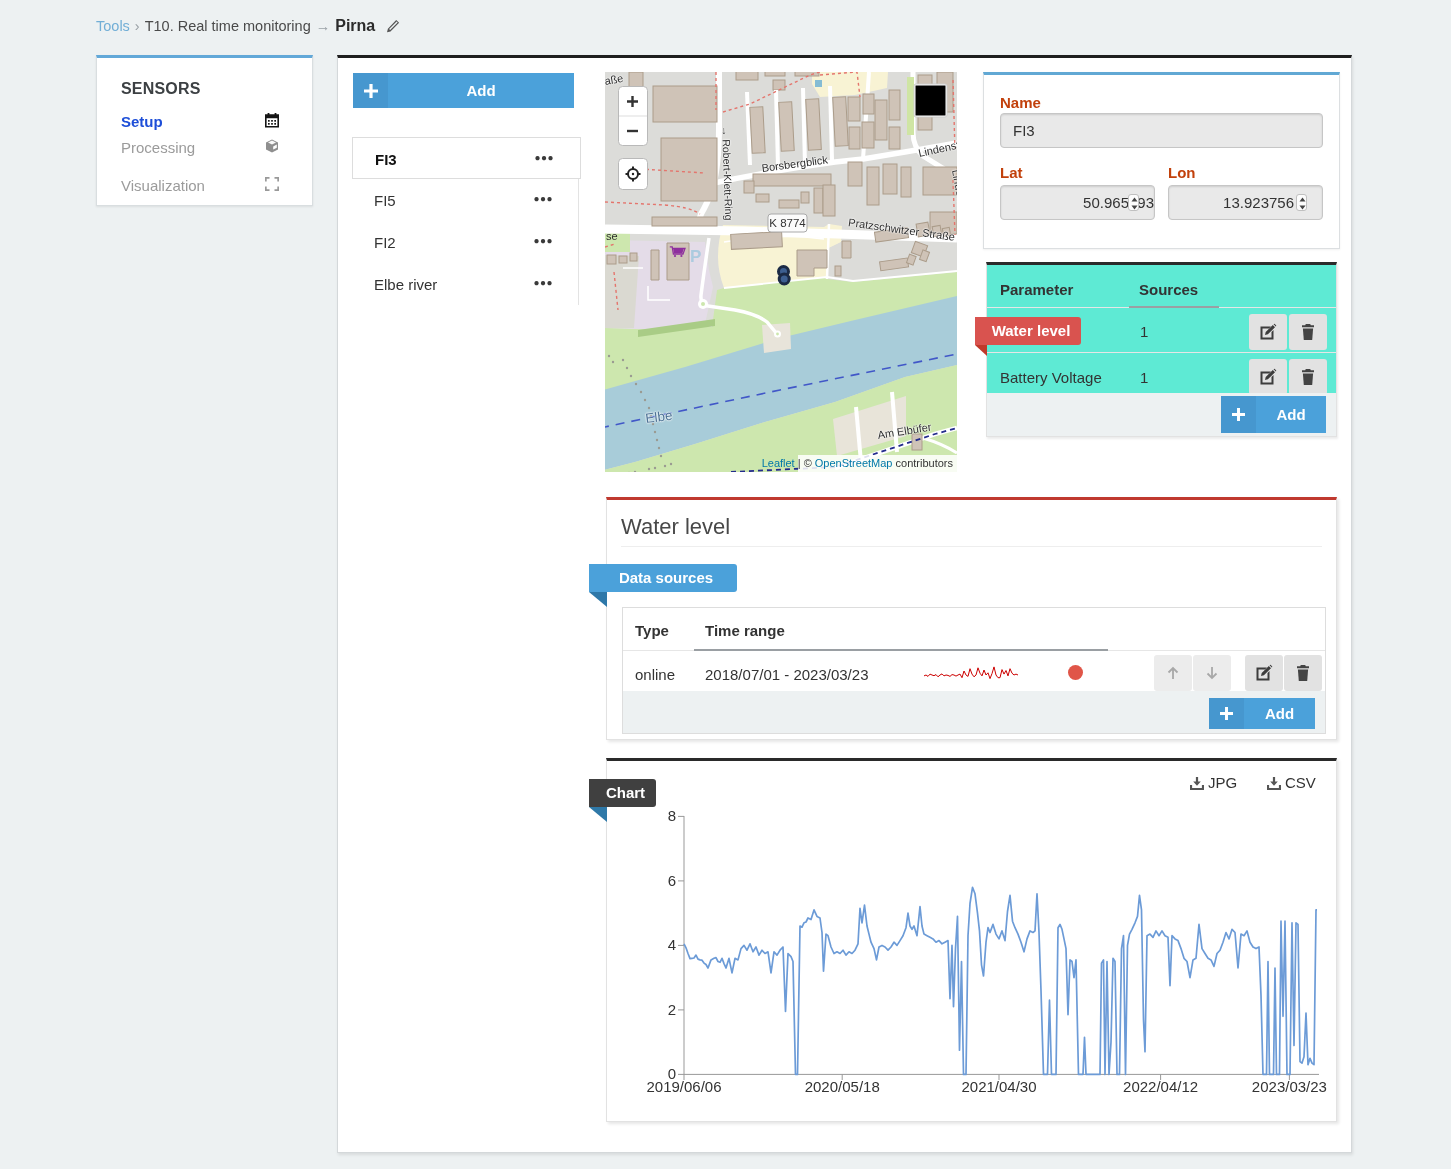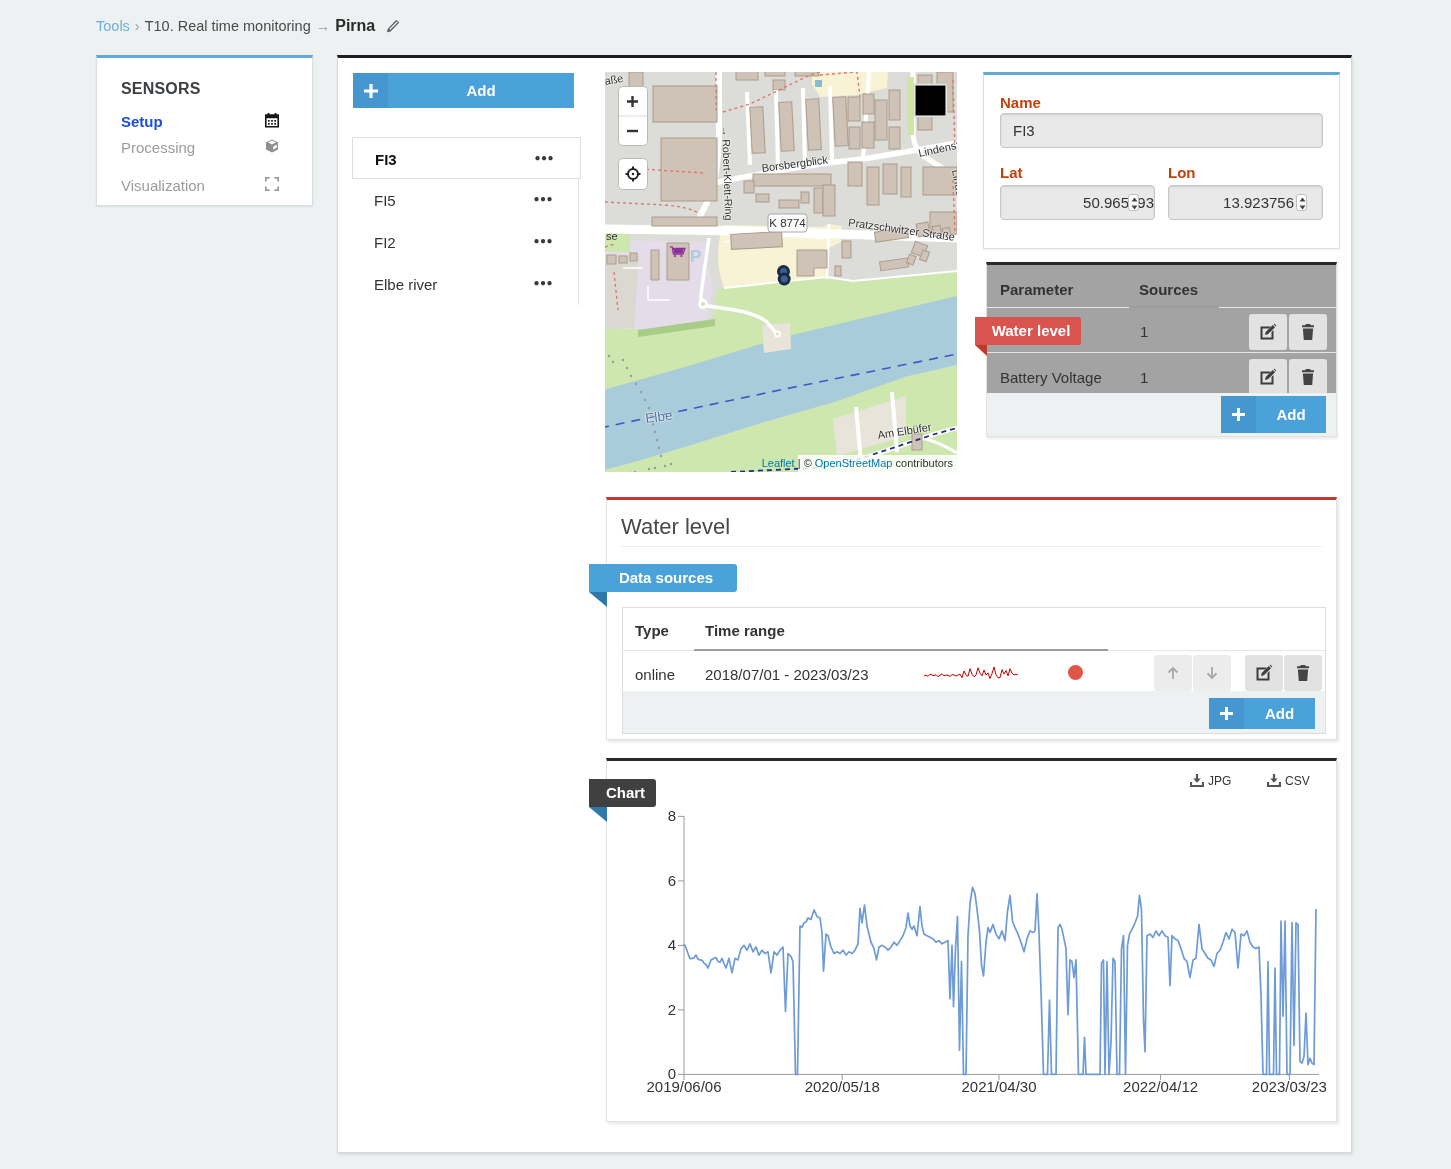--- a/index.html
+++ b/index.html
@@ -37,39 +37,39 @@
 #fi3 .dots { position:absolute; right:26px; top:14px; color:#3a3a3a; font-size:10px; letter-spacing:0.5px; }
 
 
 #npanel { left:645px; top:14px; width:357px; height:177px; background:#fff; border:1px solid #dcdfe1; border-top:3px solid #61a8d4; box-shadow:0 1px 2px rgba(0,0,0,.06); }
 #npanel label { position:absolute; font-size:15px; font-weight:bold; color:#c2410c; }
 .inpt { position:absolute; background:#e9e9e9; border:1px solid #c6c6c6; border-radius:4px; box-shadow:inset 0 1px 2px rgba(0,0,0,.12); font-size:15px; color:#333; }
 .spin { position:absolute; width:11px; height:17px; background:#fcfcfc; border:1px solid #c0c0c0; border-radius:3px; }
 .spin svg { position:absolute; left:1px; top:2px; }
 
 
-.tcard { background:#a3a3a3; }
+.tcard { background:#5eead4; }
 .thead-ul { position:absolute; height:2px; background:#9a9fa3; }
 .rowline { position:absolute; left:0; right:0; height:1px; background:#e6e6e6; }
 .cell { position:absolute; font-size:15px; color:#333; }
 .hcell { position:absolute; font-size:15px; font-weight:bold; color:#333; }
 .ftr { position:absolute; left:0; right:0; bottom:0; background:#edf1f2; }
 .ibtn { position:absolute; width:38px; height:36px; background:#e2e2e2; border-radius:3px; }
 .ibtn svg { position:absolute; left:50%; top:50%; transform:translate(-50%,-50%); }
 .ibtn.dis { background:#ececec; }
 
 
 .ribbon { position:absolute; height:28px; color:#fff; font-size:15px; font-weight:bold; text-align:center; z-index:3; border-radius:0 3px 3px 0; padding-left:6px; }
 .ribbon .fold { position:absolute; top:28px; left:0; width:0; height:0; }
 
 
 #wcard { left:268px; top:439px; width:731px; height:243px; background:#fff; border:1px solid #e2e2e2; border-top:3px solid #c0392f; box-shadow:2px 2px 3px rgba(0,0,0,.1); }
 #wcard h2 { position:absolute; left:14px; top:14px; font-size:22px; font-weight:normal; color:#484848; }
 #ccard { left:268px; top:700px; width:731px; height:364px; background:#fff; border:1px solid #e2e2e2; border-top:3px solid #2a2a2a; box-shadow:2px 2px 3px rgba(0,0,0,.1); }
-.dlink { position:absolute; font-size:12px; color:#333; }
+.dlink { position:absolute; font-size:15px; color:#333; }
 .dlink svg { vertical-align:-2px; margin-right:4px; }
 
 #map { left:267px; top:14px; width:352px; height:400px; overflow:hidden; background:#dbdbd8; }
 .mlbl { position:absolute; font-size:11px; color:#2e2e2e; white-space:nowrap; transform-origin:0 9px; z-index:2; line-height:12px; text-shadow:0 0 2px #fff,0 0 2px #fff,0 0 1px #fff; }
 </style>
 </head>
 <body>
 
 <div class="abs" id="crumb"><a>Tools</a><span class="sep">›</span><span id="bc2">T10. Real time monitoring</span><span class="sep">→</span><b>Pirna</b>
 <svg style="vertical-align:-2px;margin-left:7px" width="14" height="14" viewBox="0 0 14 14">

